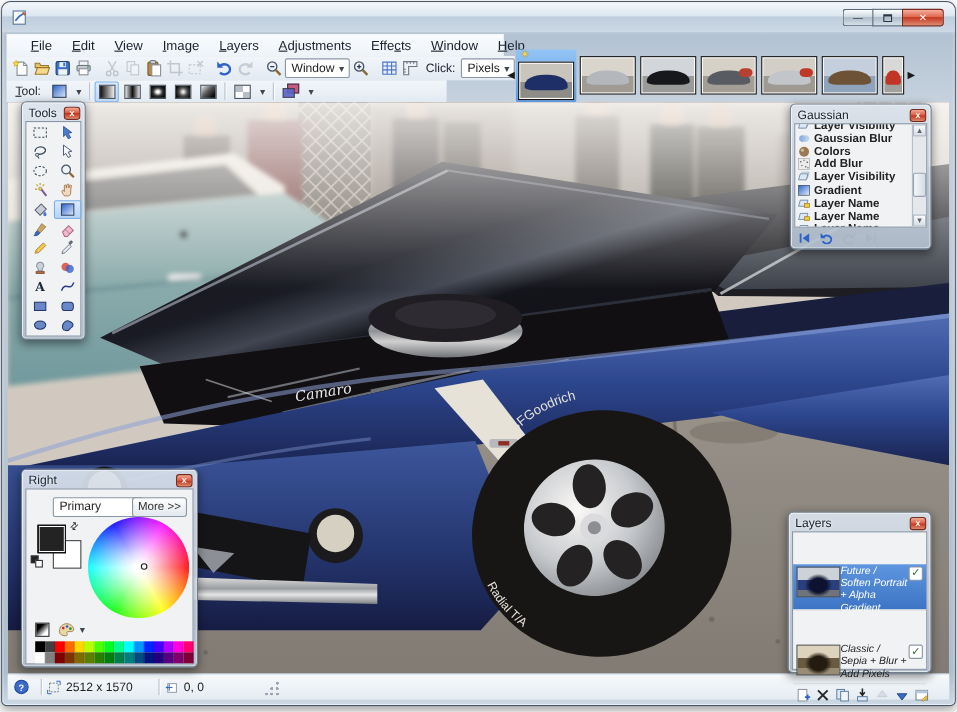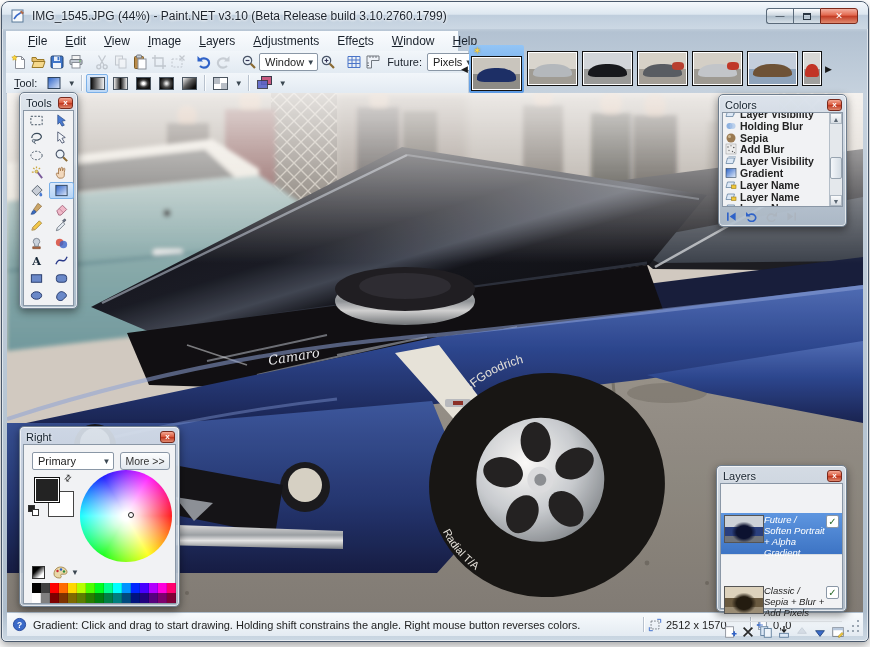--- a/index.html
+++ b/index.html
@@ -29,21 +29,21 @@
   
   .menubar { position:absolute; left:4px; top:29px; width:452px; height:20px; display:flex; align-items:center; padding-left:14px; gap:2px;
     background:linear-gradient(180deg,#fafcfe,#eef3f8); font-size:12px; color:#1a222c; }
   .menu-item { padding:16px 8px; white-space:nowrap; }
   .menu-item u { text-decoration:underline; }
 
   
   .toolrow { position:absolute; left:4px; display:flex; align-items:center; padding-left:4px; gap:1px;
     background:linear-gradient(180deg,#f2f6fa,#e2eaf2); }
   .toolrow.r1 { top:49px; width:462px; height:22px; }
-  .toolrow.r2 { top:71px; width:462px; height:21px; border-bottom:1px solid #b6c2d0; }
+  .toolrow.r2 { top:71px; width:400px; height:21px; border-bottom:1px solid #b6c2d0; }
   .tbtn { width:23px; height:20px; border:1px solid transparent; border-radius:2px; display:flex; align-items:center; justify-content:center; background:transparent; padding:0; }
   .tbtn svg { width:16px; height:16px; display:block; }
   .tbtn.disabled { opacity:.55; }
   .tsep { width:1px; height:16px; background:#b8c2ce; margin:0 3px; box-shadow:1px 0 0 #fbfdfe; }
   .tlabel { font-size:11px; color:#1a222c; padding:0 4px; white-space:nowrap; }
   .tlabel u { text-decoration:underline; }
   .combo { height:18px; background:#fff; border:1px solid #8a97a6; border-radius:2px; display:flex; align-items:center; font-size:11px; color:#222; padding-left:5px; }
   .combo .cval { flex:1; }
   .combo .carrow { width:13px; text-align:center; font-size:8px; color:#3a4document0; color:#3a4650; }
   .dropbtn { width:11px; height:20px; font-size:8px; color:#3a4650; display:flex; align-items:center; justify-content:center; }
@@ -122,21 +122,21 @@
   .hscroll .sarr { height:11px; line-height:11px; background:linear-gradient(180deg,#fafbfc,#d8dee4); border:1px solid #aeb8c2; }
   .hscroll .strack { flex:1; position:relative; }
   .hscroll .sthumb { position:absolute; left:0; right:0; top:46%; height:22px; border:1px solid #98a4b0; border-radius:2px; background:linear-gradient(90deg,#f4f7fa,#d4dce4); }
   .hbtns { display:flex; gap:3px; padding:2px 1px 0 1px; }
   .hbtn { width:17px; height:14px; display:flex; align-items:center; justify-content:center; }
   .hbtn svg { width:13px; height:11px; }
 
   
   #colors-palette { left:17px; top:424px; width:161px; height:181px; }
   #colors-palette .pbody { height:160px; position:relative; }
-  .ccombo { position:absolute; left:8px; top:7px; width:82px; height:18px; }
+  .ccombo { position:absolute; left:24px; top:7px; width:82px; height:18px; }
   .morebtn { position:absolute; left:96px; top:7px; width:50px; height:18px; border:1px solid #8a97a6; border-radius:3px; font-size:10.5px; color:#333; text-align:center; line-height:16px;
     background:linear-gradient(180deg,#fdfefe,#e2e8ee); }
   .swatch-pri { position:absolute; left:10px; top:32px; width:26px; height:26px; background:#232323; border:1px solid #111; box-shadow:inset 0 0 0 1px #fff; }
   .swatch-sec { position:absolute; left:24px; top:46px; width:26px; height:26px; background:#fff; border:1px solid #444; }
   .swap-icon { position:absolute; left:40px; top:28px; font-size:9px; color:#333; transform:rotate(-45deg); }
   .resetc-icon { position:absolute; left:4px; top:60px; width:12px; height:12px; }
   .resetc-icon i { position:absolute; width:7px; height:7px; border:1px solid #333; }
   .resetc-icon .b { left:0; top:0; background:#222; }
   .resetc-icon .w { left:4px; top:4px; background:#fff; }
   .wheel { position:absolute; left:56px; top:25px; width:92px; height:92px; border-radius:50%;
@@ -168,21 +168,20 @@
 <body>
 
 <div class="window">
 
   <div class="titlebar">
     <span class="appicon"><svg viewBox="0 0 16 16">
           <rect x="2" y="2" width="11" height="12" fill="#f6f9fc" stroke="#5a7a9a"></rect>
           <path d="M4 11c2-3.5 5-5.5 7-6.5" stroke="#3a6ac8" stroke-width="1.6" fill="none"></path>
           <path d="M10.6 3.2l2.6 2.4" stroke="#b06a4a" stroke-width="2.2"></path>
         </svg></span>
-    <span class="title">IMG_1545.JPG (44%) - Paint.NET v3.10 (Beta Release build 3.10.2760.1799)</span>
     <div class="winbtns">
       <div class="winbtn">—</div>
       <div class="winbtn"><span class="maxglyph"></span></div>
       <div class="winbtn close">✕</div>
     </div>
   </div>
 
   <div class="menubar" id="menubar">
       <span class="menu-item"><u>F</u>ile</span>
       <span class="menu-item"><u>E</u>dit</span>
@@ -295,21 +294,21 @@
           <path d="M2 2.5h12v11H2z" fill="none" stroke="#4a74c8"></path>
           <path d="M2 6h12M2 9.5h12M6 2.5v11M10 2.5v11" stroke="#4a74c8"></path>
         </svg>
       </button>
       <button class="tbtn">
         <svg viewBox="0 0 16 16">
           <path d="M2 2h12v4.5H6.5V14H2z" fill="#eef2f8" stroke="#70777f"></path>
           <path d="M5 2v2M8 2v2M11 2v2M2 9h2M2 11.5h2" stroke="#70777f"></path>
         </svg>
       </button>
-      <span class="tlabel">Future:</span>
+      <span class="tlabel">Click:</span>
       <div class="combo" style="width: 92px;">
         <span class="cval">Pixels</span>
         <span class="carrow">▼</span>
       </div>
       <button class="tbtn">
         <svg viewBox="0 0 16 16">
           <path d="M3.5 2.5h9L9.5 7v4.5l-3 2V7z" fill="#9aa4b2" stroke="#5a6470"></path>
         </svg>
       </button>
     </div>
@@ -567,21 +566,20 @@
       <rect x="0" y="0" width="856" height="170" fill="url(#fadeTop)"></rect>
       <rect x="0" y="0" width="856" height="519" fill="#b49a74" opacity=".06"></rect>
     </svg>
   </div>
 
   <div class="statusbar">
     <span class="sicon"><svg viewBox="0 0 16 16">
           <circle cx="8" cy="8" r="6.5" fill="#3a6ac8" stroke="#22459a"></circle>
           <text x="8" y="11.5" font-size="9" text-anchor="middle" fill="#fff" font-family="'Liberation Sans',sans-serif" font-weight="bold">?</text>
         </svg></span>
-    <span class="smsg">Gradient: Click and drag to start drawing. Holding shift constrains the angle. Right mouse button reverses colors.</span>
     <span class="ssep"></span>
     <span class="sseg size">
       <svg viewBox="0 0 16 16">
           <rect x="3.5" y="3.5" width="9" height="9" fill="none" stroke="#70777f" stroke-dasharray="2 1.4"></rect>
           <path d="M1.5 14.5h4M1.5 14.5v-4M14.5 1.5h-4M14.5 1.5v4" stroke="#2f62c8" fill="none"></path>
         </svg>
       <span>2512 x 1570</span>
     </span>
     <span class="ssep"></span>
     <span class="sseg pos">
@@ -727,51 +725,51 @@
         <div class="tool">
           <svg viewBox="0 0 16 16">
             <path d="M3 11c-1-4 3-8 6-7s5 3 4 5-2 1-3 3-6 2-7-1z" fill="#6a88c8" stroke="#24386a"></path>
           </svg>
         </div>
       </div>
   </div>
 
   <div class="palette" id="history-palette">
     <div class="ptitle">
-      <span class="ptxt">Colors</span>
+      <span class="ptxt">Gaussian</span>
       <span class="pclose">x</span>
     </div>
     <div class="pbody">
       <div class="hlist" id="history-list">
           <div class="hrow clip">
             <span class="hicon">
               <svg viewBox="0 0 12 12">
                 <path d="M3.5 1.5h7L9 7H8.6" fill="none" stroke="#9ab0c4" stroke-width=".7"></path>
                 <path d="M2.5 3h7L8 8.5H1z" fill="#dce8f6" stroke="#5a7a9a" stroke-width=".7"></path>
               </svg>
             </span>
             <span class="hlabel">Layer Visibility</span>
           </div>
           <div class="hrow">
             <span class="hicon">
               <svg viewBox="0 0 12 12">
                 <circle cx="4.5" cy="6" r="3" fill="#6a9ad8" fill-opacity=".75"></circle>
                 <circle cx="7.5" cy="6" r="3" fill="#a8c4e8" fill-opacity=".75"></circle>
               </svg>
             </span>
-            <span class="hlabel">Holding Blur</span>
+            <span class="hlabel">Gaussian Blur</span>
           </div>
           <div class="hrow">
             <span class="hicon">
               <svg viewBox="0 0 12 12">
                 <circle cx="6" cy="6" r="4.5" fill="#9a7a52"></circle>
                 <circle cx="4.5" cy="4.5" r="1.5" fill="#d8c4a0" fill-opacity=".85"></circle>
               </svg>
             </span>
-            <span class="hlabel">Sepia</span>
+            <span class="hlabel">Colors</span>
           </div>
           <div class="hrow">
             <span class="hicon">
               <svg viewBox="0 0 12 12">
                 <rect x="1" y="1" width="10" height="10" fill="#ececec" stroke="#999" stroke-width=".5"></rect>
                 <circle cx="3" cy="4" r=".7" fill="#555"></circle>
                 <circle cx="6" cy="2.8" r=".7" fill="#888"></circle>
                 <circle cx="8.8" cy="4.5" r=".7" fill="#444"></circle>
                 <circle cx="4" cy="7.5" r=".7" fill="#777"></circle>
                 <circle cx="7.5" cy="8.5" r=".7" fill="#555"></circle>

